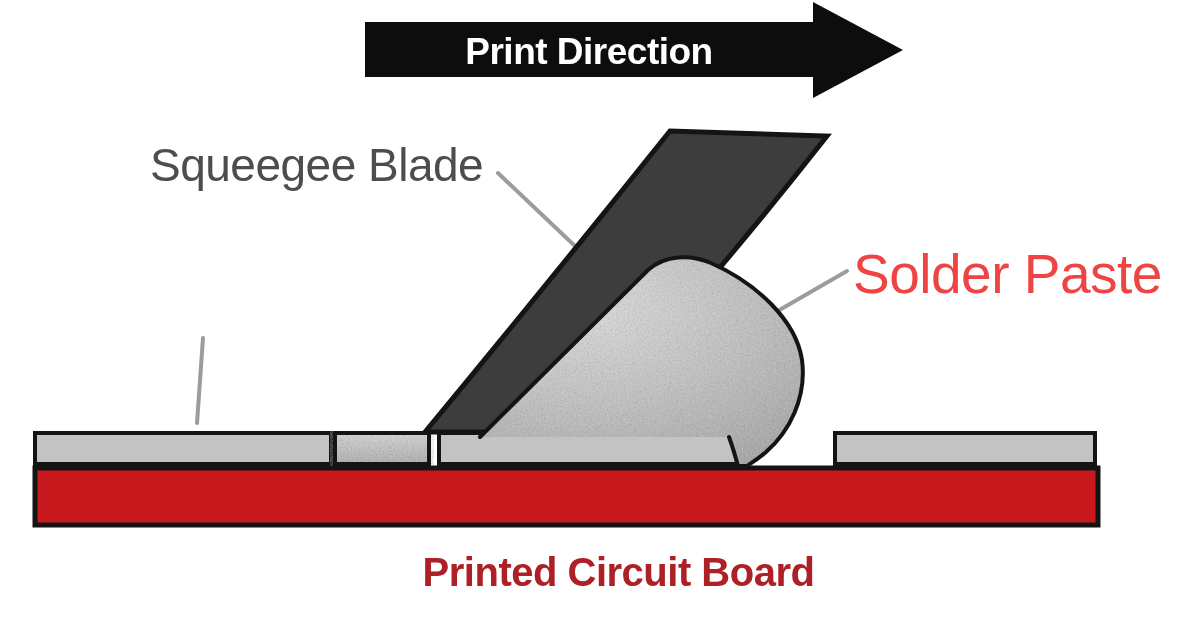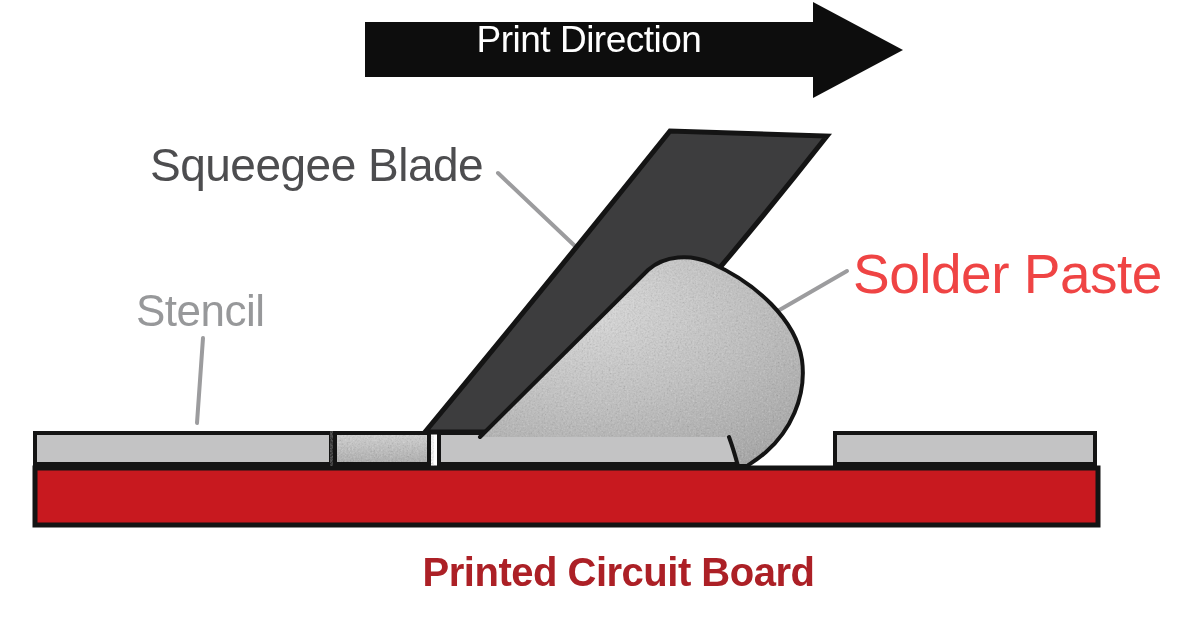--- a/index.html
+++ b/index.html
@@ -27,26 +27,26 @@
     left:136px;top:288px;
     font-size:44px;
     color:#97989a;
   }
   .lbl-solder{
     left:853px;top:246px;
     font-size:55px;
     color:#ef4444;
   }
   .lbl-print{
-    left:365px;top:12px;
+    left:365px;top:24px;
     width:448px;height:55px;
     line-height:55px;
     text-align:center;
     font-size:37px;
-    font-weight:400;
+    font-weight:700;
     color:#ffffff;
   }
   .lbl-pcb{
     left:326px;top:551px;
     width:585px;
     text-align:center;
     font-size:40px;
     font-weight:700;
     color:#ac2026;
   }
@@ -120,17 +120,16 @@
                C 735,455 732,445 729,437" fill="none" stroke="#141414" stroke-width="4" stroke-linecap="round"></path>
     </g>
   </svg>
 
   <div class="lbl lbl-print">Print Direction</div>
 
   <div class="lbl lbl-squeegee">Squeegee Blade</div>
 
   <div class="lbl lbl-solder">Solder Paste</div>
 
-  <div class="lbl lbl-stencil">Stencil</div>
 
   <div class="lbl lbl-pcb">Printed Circuit Board</div>
 
 </div>
 
 </body></html>

